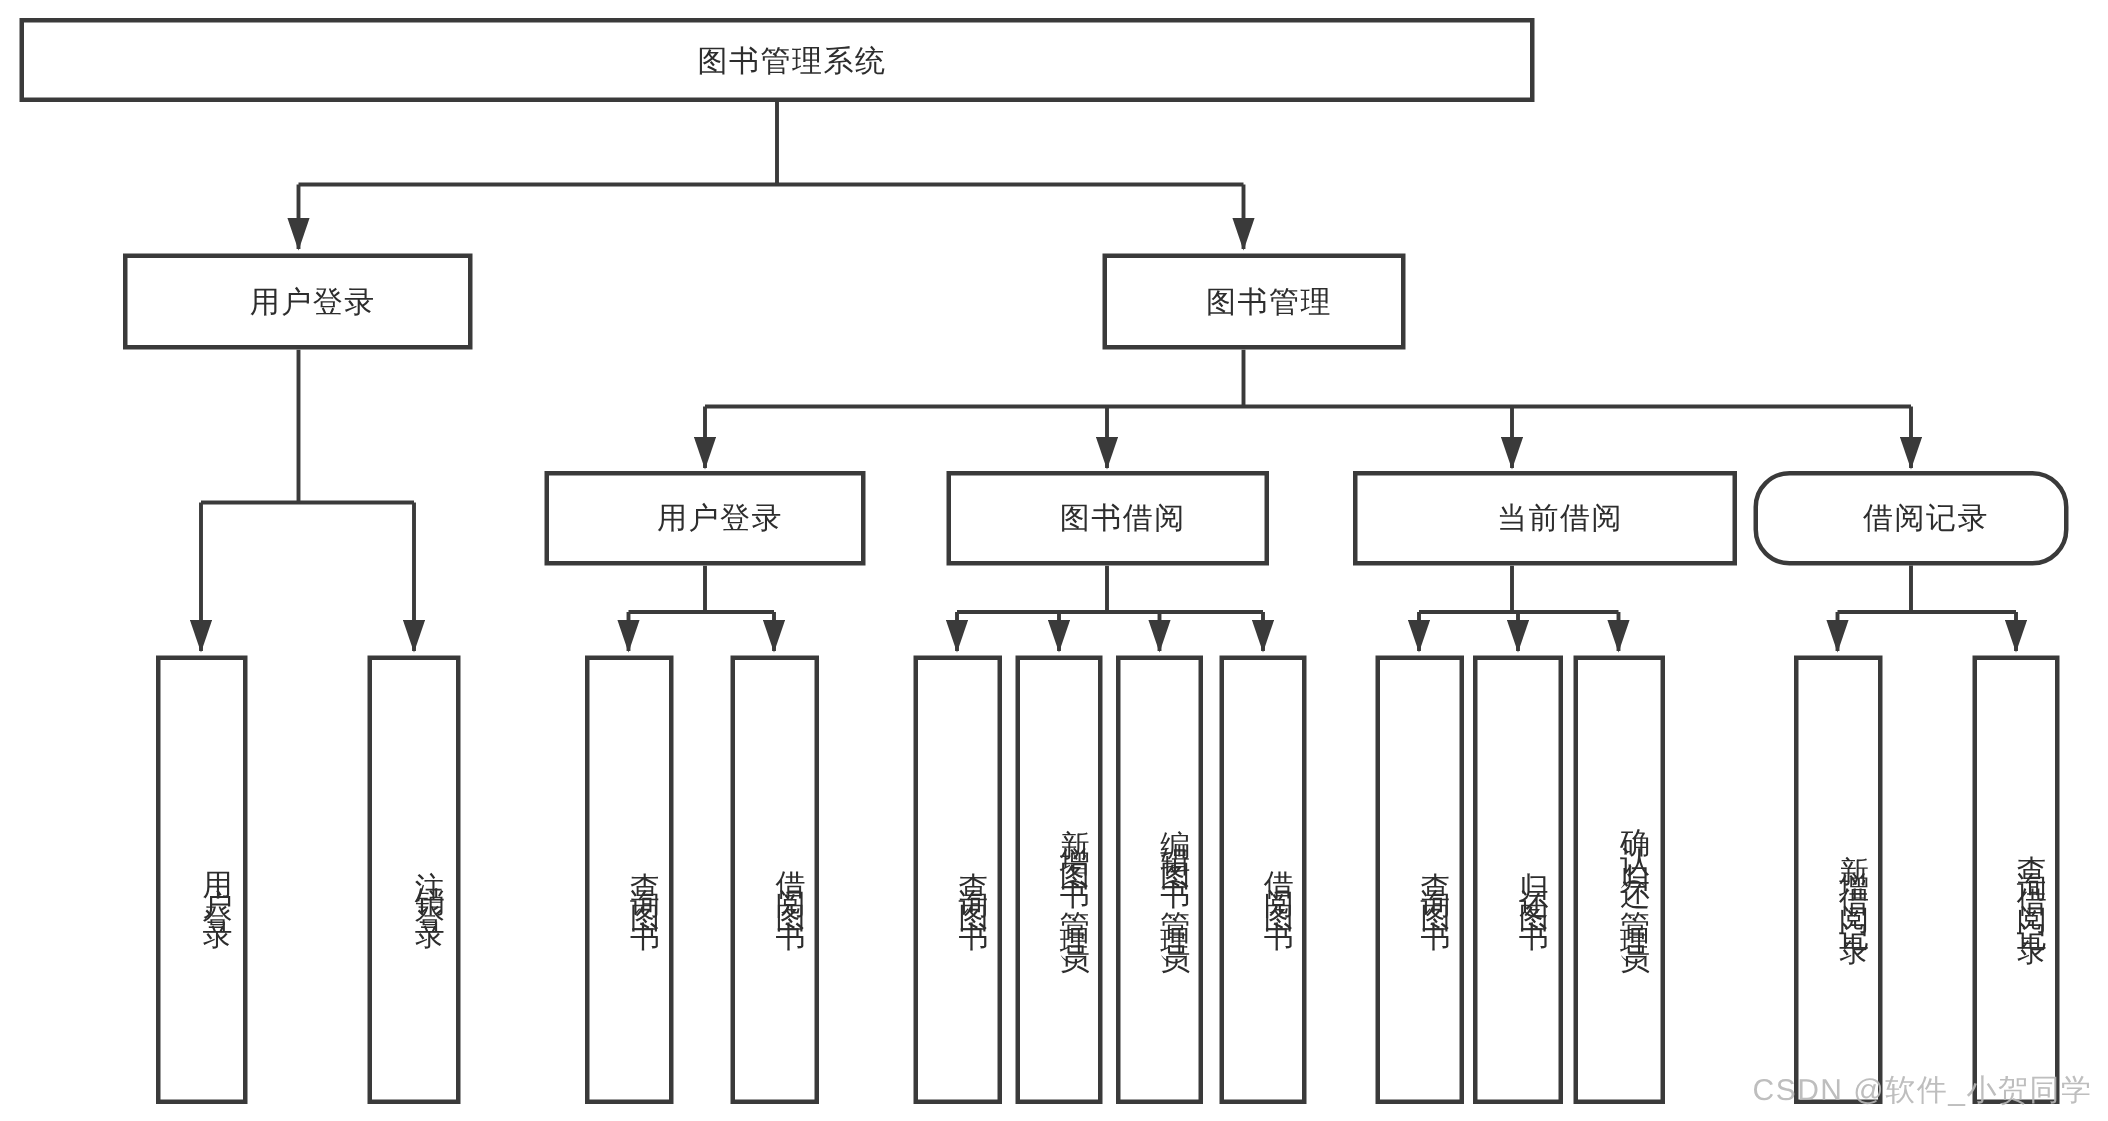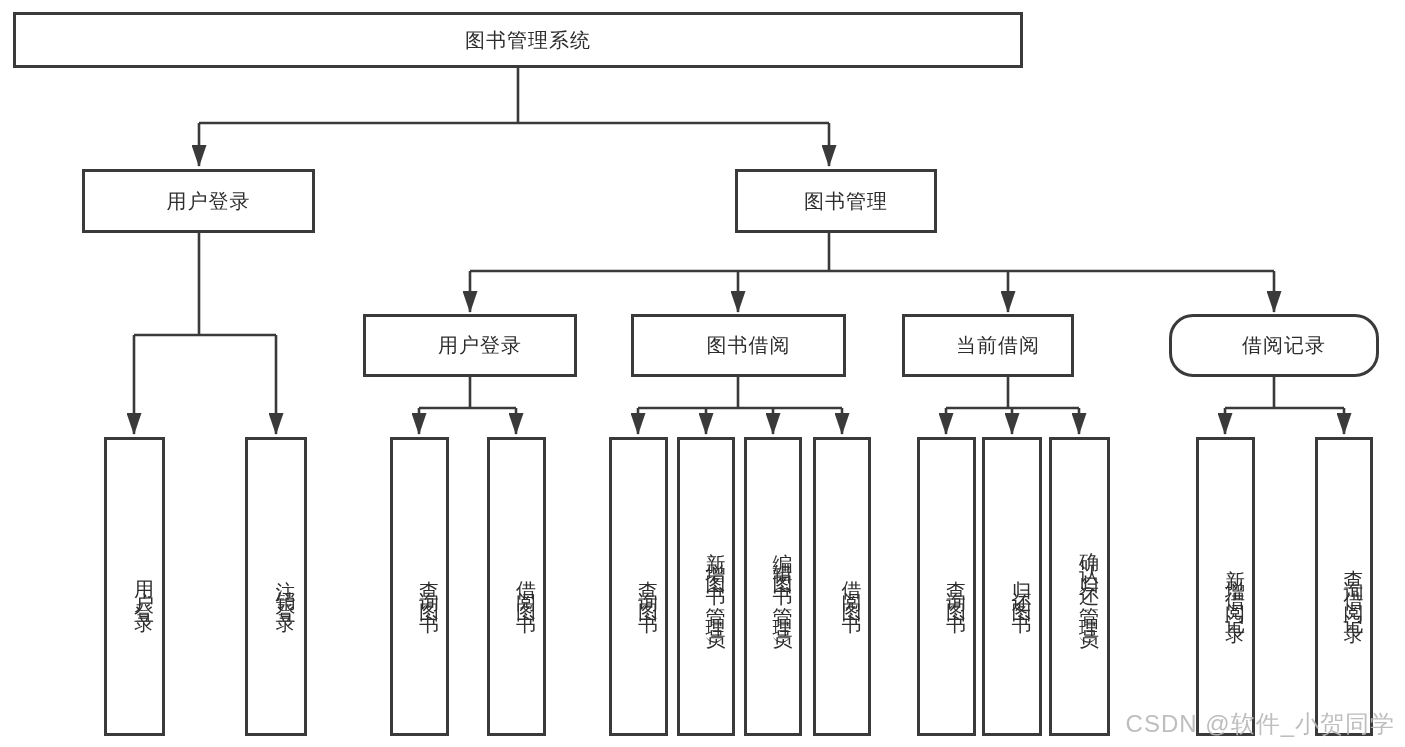--- a/index.html
+++ b/index.html
@@ -49,21 +49,21 @@
     font-size: 20px;
     line-height: 1;
     letter-spacing: 11px;
     color: #2d2d2d;
     white-space: nowrap;
   }
   .watermark {
     position: absolute;
     right: 10px;
     bottom: 7px;
-    font-size: 24px;
+    font-size: 20px;
     color: #b7b7b7;
     letter-spacing: 1px;
     z-index: 5;
     opacity: 0.9;
   }
 </style>
 </head>
 <body>
 
 <div class="stage">
@@ -119,21 +119,21 @@
   <div class="box h" style="left:735px; top:169px; width:202px; height:64px;">
     <span>图书管理</span>
   </div>
 
   <div class="box h" style="left:363px; top:314px; width:214px; height:63px;">
     <span>用户登录</span>
   </div>
   <div class="box h" style="left:631px; top:314px; width:215px; height:63px;text-align:center;">
     <span>图书借阅</span>
   </div>
-  <div class="box h" style="left:902px; top:314px; width:172px; height:63px;">
+  <div class="box h" style="left:902px; top:314px; width:256px; height:63px;">
     <span>当前借阅</span>
   </div>
   <div class="box h" style="left:1169px; top:314px; width:210px; height:63px;border-radius:24px;">
     <span>借阅记录</span>
   </div>
 
   <div class="box v" style="left:104px; top:437px; width:61px; height:299px;">
     <span>用户登录</span>
   </div>
   <div class="box v" style="left:245px; top:437px; width:62px; height:299px;">

